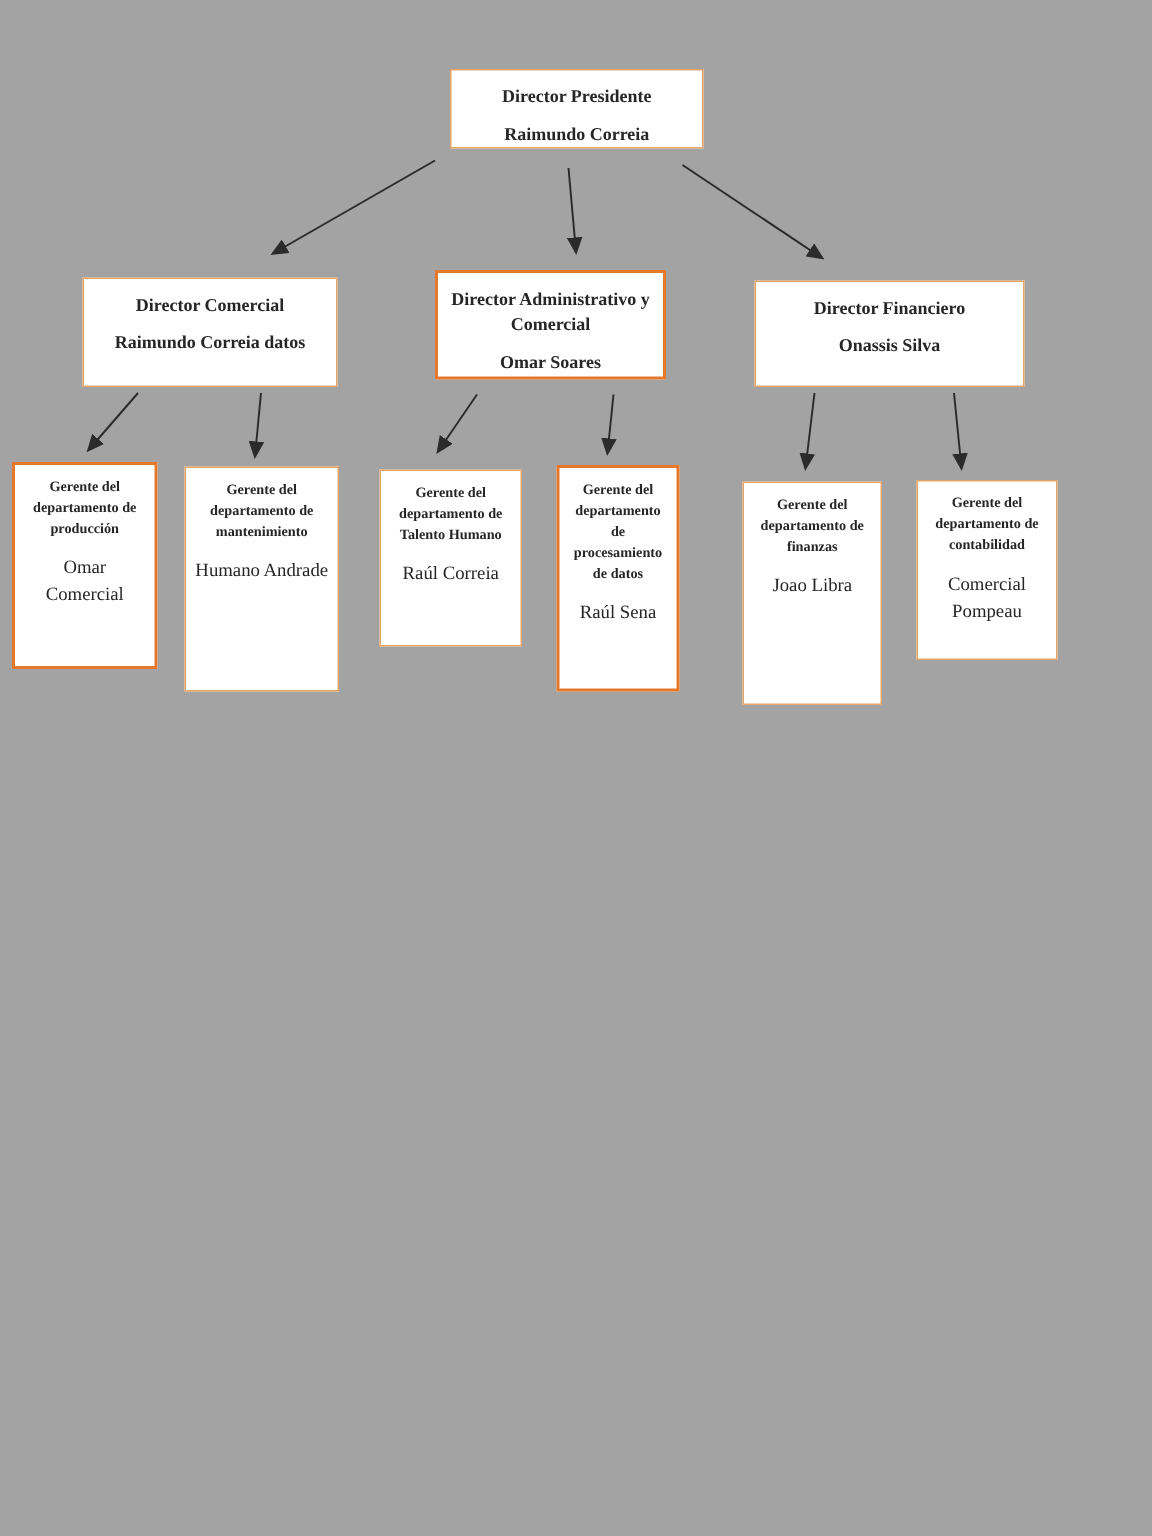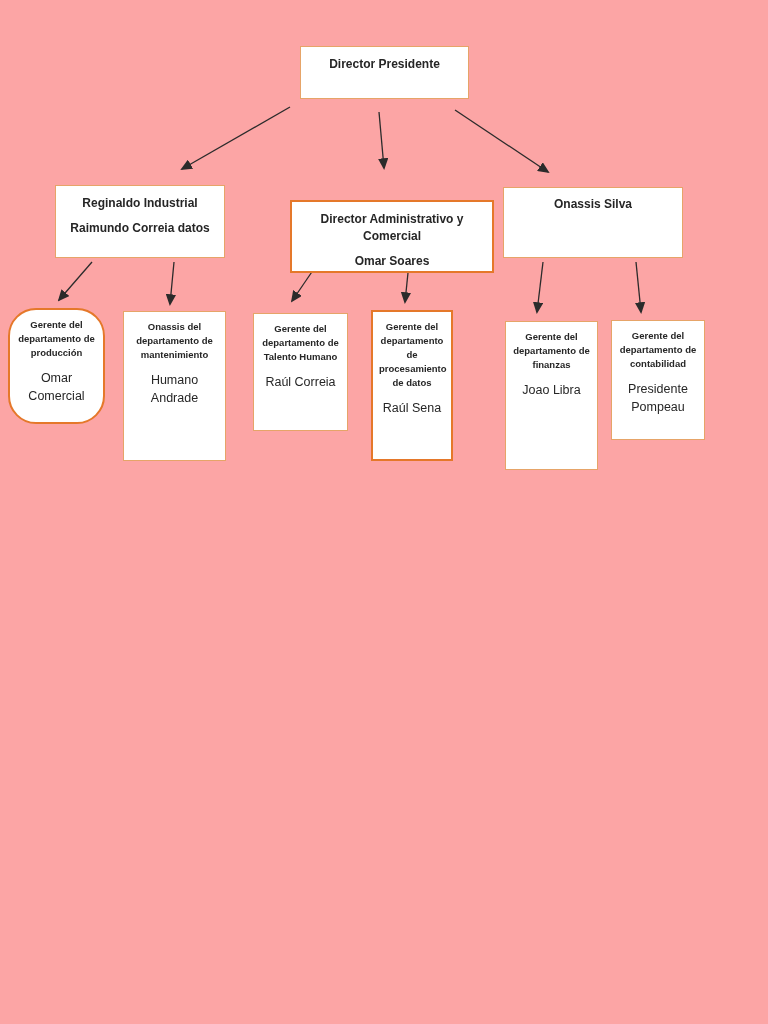--- a/index.html
+++ b/index.html
@@ -1,20 +1,20 @@
 <!DOCTYPE html>
 <html><head>
 <meta charset="utf-8">
 <style>
   html,body{margin:0;padding:0;background:#ffffff;}
   .page{
     position:relative;
     width:768px;height:1024px;
-    background:#fca5a5;
-    font-family:Liberation Sans, sans-serif;
+    background:#a3a3a3;
+    font-family:Liberation Serif, serif;
     color:#262626;
     overflow:hidden;
   }
   .org-box{
     position:absolute;
     background:#ffffff;
     border:1px solid #e6a468;
     box-sizing:border-box;
     text-align:center;
   }
@@ -43,27 +43,27 @@
   }
   .mgr .box-name{
     font-weight:normal;
     font-size:12.5px;
     line-height:18px;
     padding:9px 6px 0 6px;
   }
   
   .b-presidente{left:300px;top:46px;width:169px;height:53px;}
   .b-industrial{left:55px;top:185px;width:170px;height:73px;}
-  .b-admin{left:290px;top:200px;width:204px;height:73px;}
+  .b-admin{left:290px;top:180px;width:154px;height:73px;}
   .b-financiero{left:503px;top:187px;width:180px;height:71px;}
-  .b-produccion{left:8px;top:308px;width:97px;height:116px;border-radius:28px;}
+  .b-produccion{left:8px;top:308px;width:97px;height:138px;}
   .b-mantenimiento{left:123px;top:311px;width:103px;height:150px;}
   .b-talento{left:253px;top:313px;width:95px;height:118px;}
   .b-procesamiento{left:371px;top:310px;width:82px;height:151px;}
-  .b-finanzas{left:495px;top:321px;width:93px;height:149px;margin-left:10px;}
+  .b-finanzas{left:495px;top:321px;width:93px;height:149px;}
   .b-contabilidad{left:611px;top:320px;width:94px;height:120px;}
   .arrows{
     position:absolute;left:0;top:0;width:768px;height:1024px;
     pointer-events:none;
   }
 </style>
 </head>
 <body>
 
 <div class="page">
@@ -82,59 +82,61 @@
       <line x1="174" y1="262" x2="170" y2="304" marker-end="url(#ah)"></line>
       <line x1="318" y1="263" x2="292" y2="301" marker-end="url(#ah)"></line>
       <line x1="409" y1="263" x2="405" y2="302" marker-end="url(#ah)"></line>
       <line x1="543" y1="262" x2="537" y2="312" marker-end="url(#ah)"></line>
       <line x1="636" y1="262" x2="641" y2="312" marker-end="url(#ah)"></line>
     </g>
   </svg>
 
   <div class="org-box b-presidente">
     <span class="box-title">Director Presidente</span>
+    <span class="box-name">Raimundo Correia</span>
   </div>
 
   <div class="org-box b-industrial">
-    <span class="box-title">Reginaldo Industrial</span>
+    <span class="box-title">Director Comercial</span>
     <span class="box-name">Raimundo Correia datos</span>
   </div>
 
   <div class="org-box thick b-admin">
     <span class="box-title">Director Administrativo y Comercial</span>
     <span class="box-name">Omar Soares</span>
   </div>
 
   <div class="org-box b-financiero">
+    <span class="box-title">Director Financiero</span>
     <span class="box-name">Onassis Silva</span>
   </div>
 
   <div class="org-box thick mgr b-produccion">
     <span class="box-title">Gerente del departamento de producción</span>
     <span class="box-name">Omar Comercial</span>
   </div>
 
   <div class="org-box mgr b-mantenimiento">
-    <span class="box-title">Onassis del departamento de mantenimiento</span>
+    <span class="box-title">Gerente del departamento de mantenimiento</span>
     <span class="box-name">Humano Andrade</span>
   </div>
 
   <div class="org-box mgr b-talento">
     <span class="box-title">Gerente del departamento de Talento Humano</span>
     <span class="box-name">Raúl Correia</span>
   </div>
 
   <div class="org-box thick mgr b-procesamiento">
     <span class="box-title">Gerente del departamento de procesamiento de datos</span>
     <span class="box-name">Raúl Sena</span>
   </div>
 
   <div class="org-box mgr b-finanzas">
     <span class="box-title">Gerente del departamento de finanzas</span>
     <span class="box-name">Joao Libra</span>
   </div>
 
   <div class="org-box mgr b-contabilidad">
     <span class="box-title">Gerente del departamento de contabilidad</span>
-    <span class="box-name">Presidente Pompeau</span>
+    <span class="box-name">Comercial Pompeau</span>
   </div>
 
 </div>
 
 </body></html>

